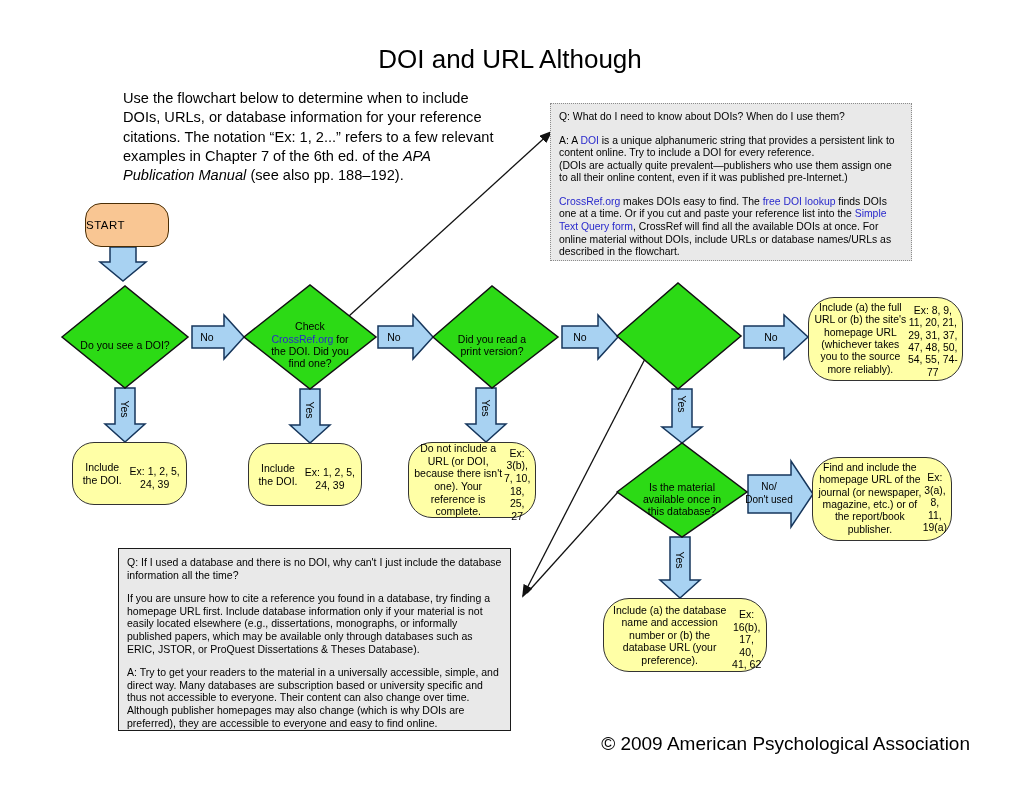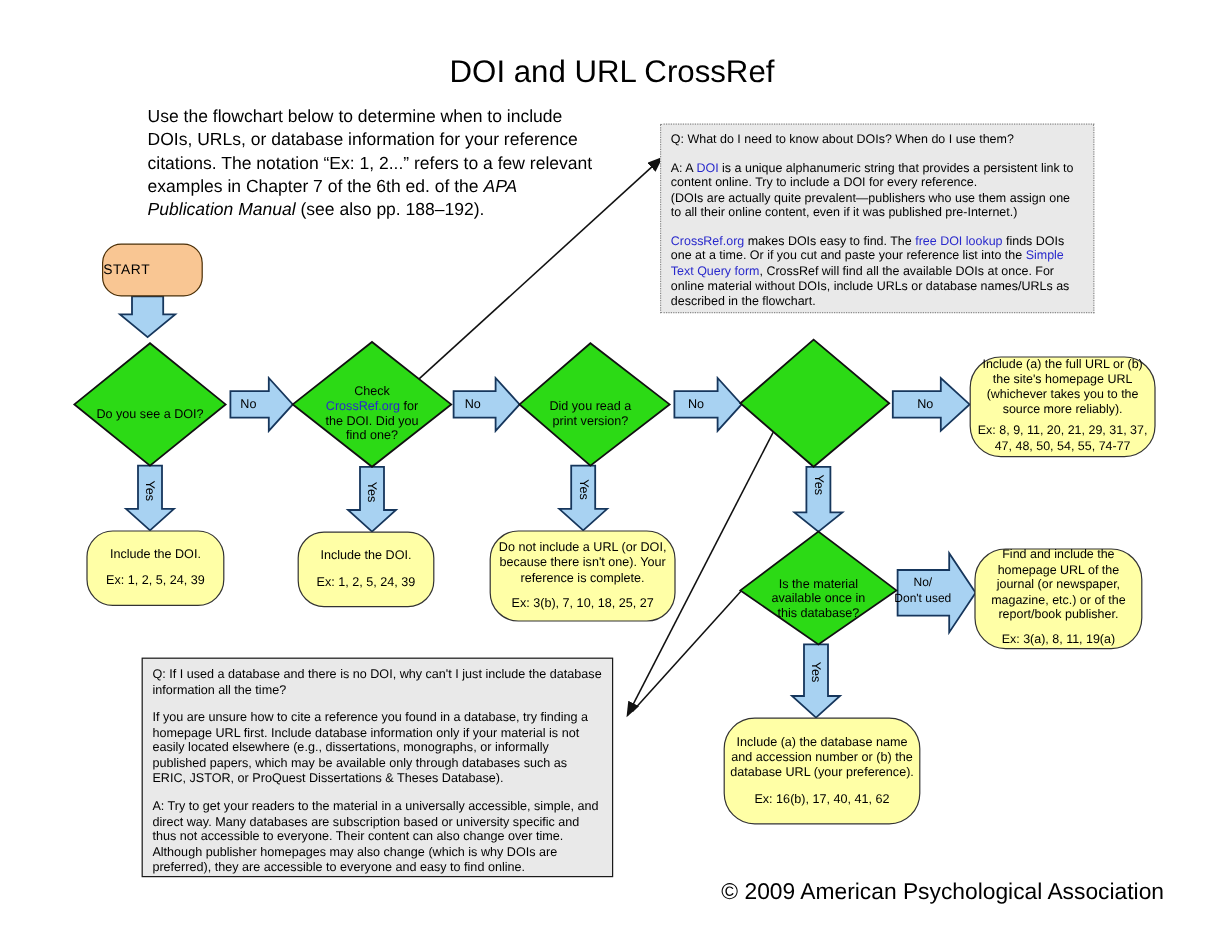--- a/index.html
+++ b/index.html
@@ -24,30 +24,30 @@
 
   .dlabel{display:flex;align-items:center;justify-content:center;text-align:center;
     font-size:10.5px;line-height:1.17;}
   .dlabel > span{display:block;margin-top:16px;}
 
   .alabel{font-size:10.5px;transform:translate(-50%,-50%);white-space:nowrap;}
   .alabel.rot{transform:translate(-50%,-50%) rotate(90deg);}
   .alabel.two{text-align:center;white-space:nowrap;font-size:10px;line-height:1.25;}
 
   .result{background:var(--yellow,#ffffa6);border:1.4px solid #333;box-sizing:border-box;
-    display:flex;flex-direction:column;align-items:center;justify-content:center;
+    display:flex;flex-direction:row;align-items:center;justify-content:center;
     text-align:center;font-size:10.5px;line-height:1.2;padding:5px 4px;}
   .result .ex{margin-top:9px;}
   .r1{left:72px;top:442px;width:115px;height:63px;border-radius:22px;}
   .r2{left:248px;top:443px;width:114px;height:63px;border-radius:22px;}
-  .r3{left:408px;top:442px;width:155px;height:76px;border-radius:24px;}
+  .r3{left:408px;top:442px;width:128px;height:76px;border-radius:24px;}
   .r4{left:808px;top:297px;width:155px;height:84px;border-radius:26px;font-size:10.4px;}
   .r4 .ex{margin-top:6px;}
   .r5{left:812px;top:457px;width:140px;height:84px;border-radius:26px;font-size:10.4px;}
-  .r6{left:603px;top:598px;width:164px;height:89px;border-radius:26px;}
+  .r6{left:603px;top:598px;width:164px;height:74px;border-radius:26px;}
   .copyright{left:560px;top:733px;width:410px;text-align:right;font-size:19px;}
 </style>
 </head>
 <body>
 
 <div class="canvas">
 
   <svg class="layer" viewBox="0 0 1020 788">
     <defs>
       <marker id="ah" markerUnits="userSpaceOnUse" markerWidth="14" markerHeight="11" refX="11" refY="5" orient="auto">
@@ -71,21 +71,21 @@
     <polygon points="672,389 692,389 692,427 702,427 682,443 662,427 672,427" style="fill:var(--blue);stroke:var(--bluestroke);stroke-width:1.5"></polygon>
     <polygon points="670,537 690,537 690,580 700,580 680,598 660,580 670,580" style="fill:var(--blue);stroke:var(--bluestroke);stroke-width:1.5"></polygon>
 
     <polygon points="62,337 125,286 188,337 125,388" style="fill:var(--green);stroke:#111;stroke-width:1.5"></polygon>
     <polygon points="244,337 310,285 376,337 310,389" style="fill:var(--green);stroke:#111;stroke-width:1.5"></polygon>
     <polygon points="433,337 492,286 558,337 492,388" style="fill:var(--green);stroke:#111;stroke-width:1.5"></polygon>
     <polygon points="617,336 678,283 741,336 678,389" style="fill:var(--green);stroke:#111;stroke-width:1.5"></polygon>
     <polygon points="617,492 682,443 747,492 682,537" style="fill:var(--green);stroke:#111;stroke-width:1.5"></polygon>
   </svg>
 
-  <div class="abs title">DOI and URL CrossRef</div>
+  <div class="abs title">DOI and URL Although</div>
   <div class="abs intro"><span>Use the flowchart below to determine when to include DOIs, URLs, or database information for your reference citations. The notation “Ex: 1, 2...” refers to a few relevant examples in Chapter 7 of the 6th ed. of the </span><i>APA Publication Manual</i><span> (see also pp. 188–192).</span></div>
 
   <div class="abs qa-box qa-top">
     <p>Q: What do I need to know about DOIs? When do I use them?</p>
     <p class="gap"><span>A: A </span><span class="link">DOI</span><span> is a unique alphanumeric string that provides a persistent link to content online. Try to include a DOI for every reference.</span></p>
     <p>(DOIs are actually quite prevalent—publishers who use them assign one to all their online content, even if it was published pre-Internet.)</p>
     <p class="gap"><span class="link">CrossRef.org</span><span> makes DOIs easy to find. The </span><span class="link">free DOI lookup</span><span> finds DOIs one at a time. Or if you cut and paste your reference list into the </span><span class="link">Simple Text Query form</span><span>, CrossRef will find all the available DOIs at once. For online material without DOIs, include URLs or database names/URLs as described in the flowchart.</span></p>
   </div>
 
   <div class="abs start-node">

